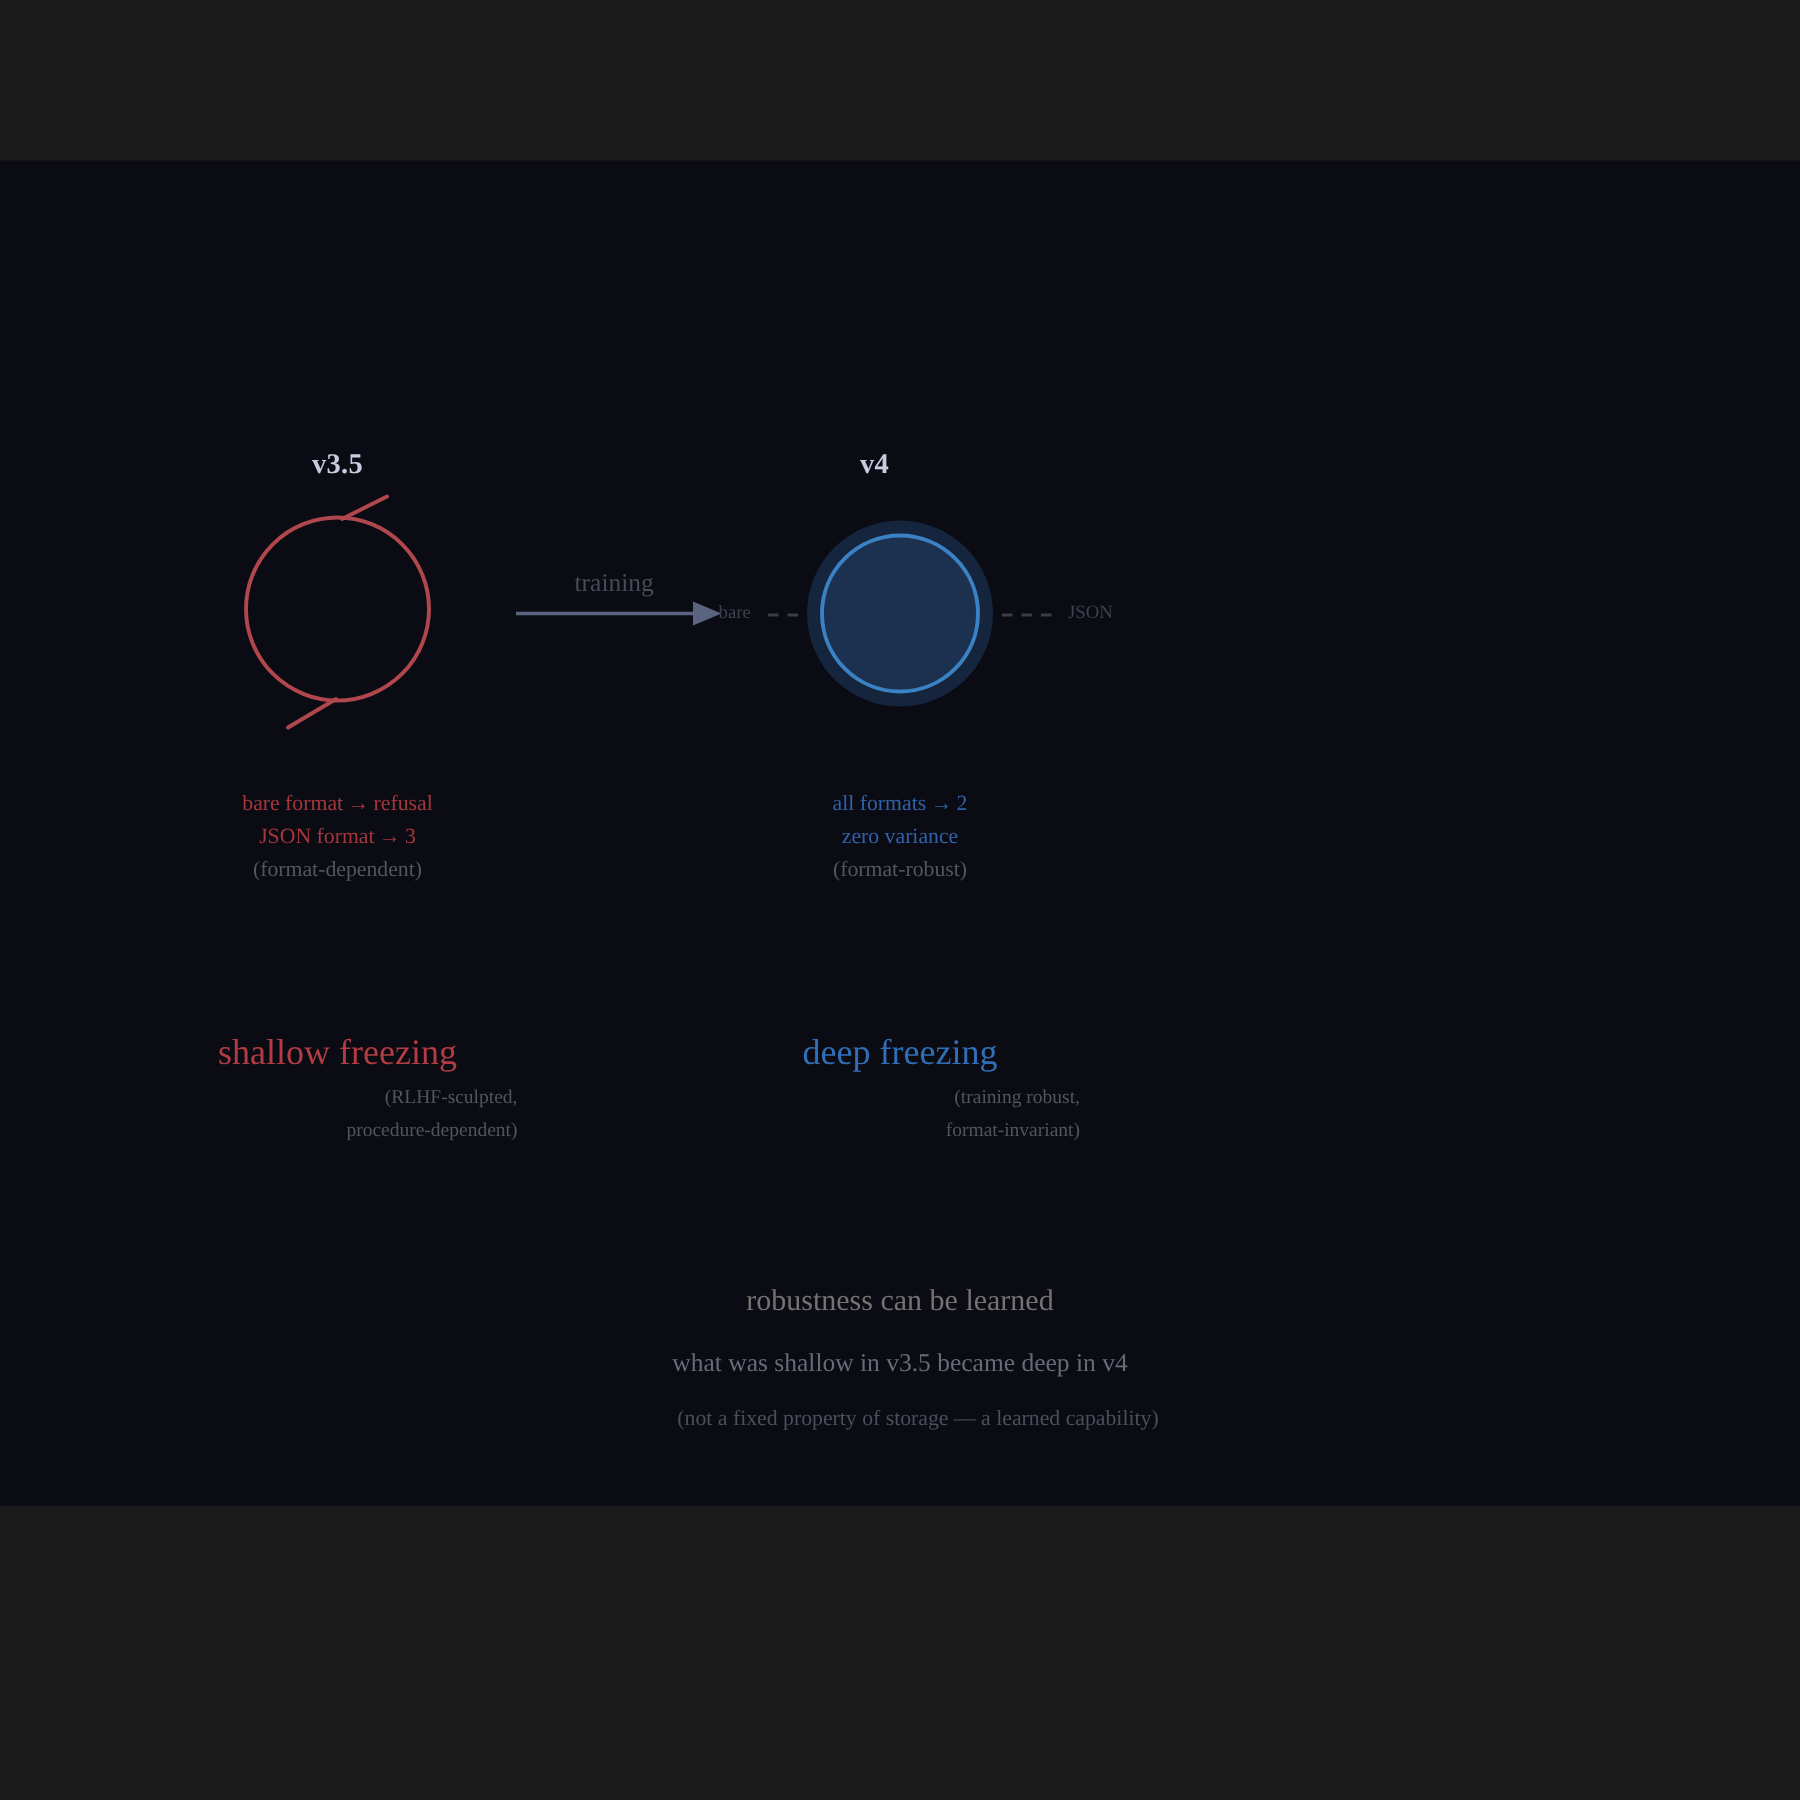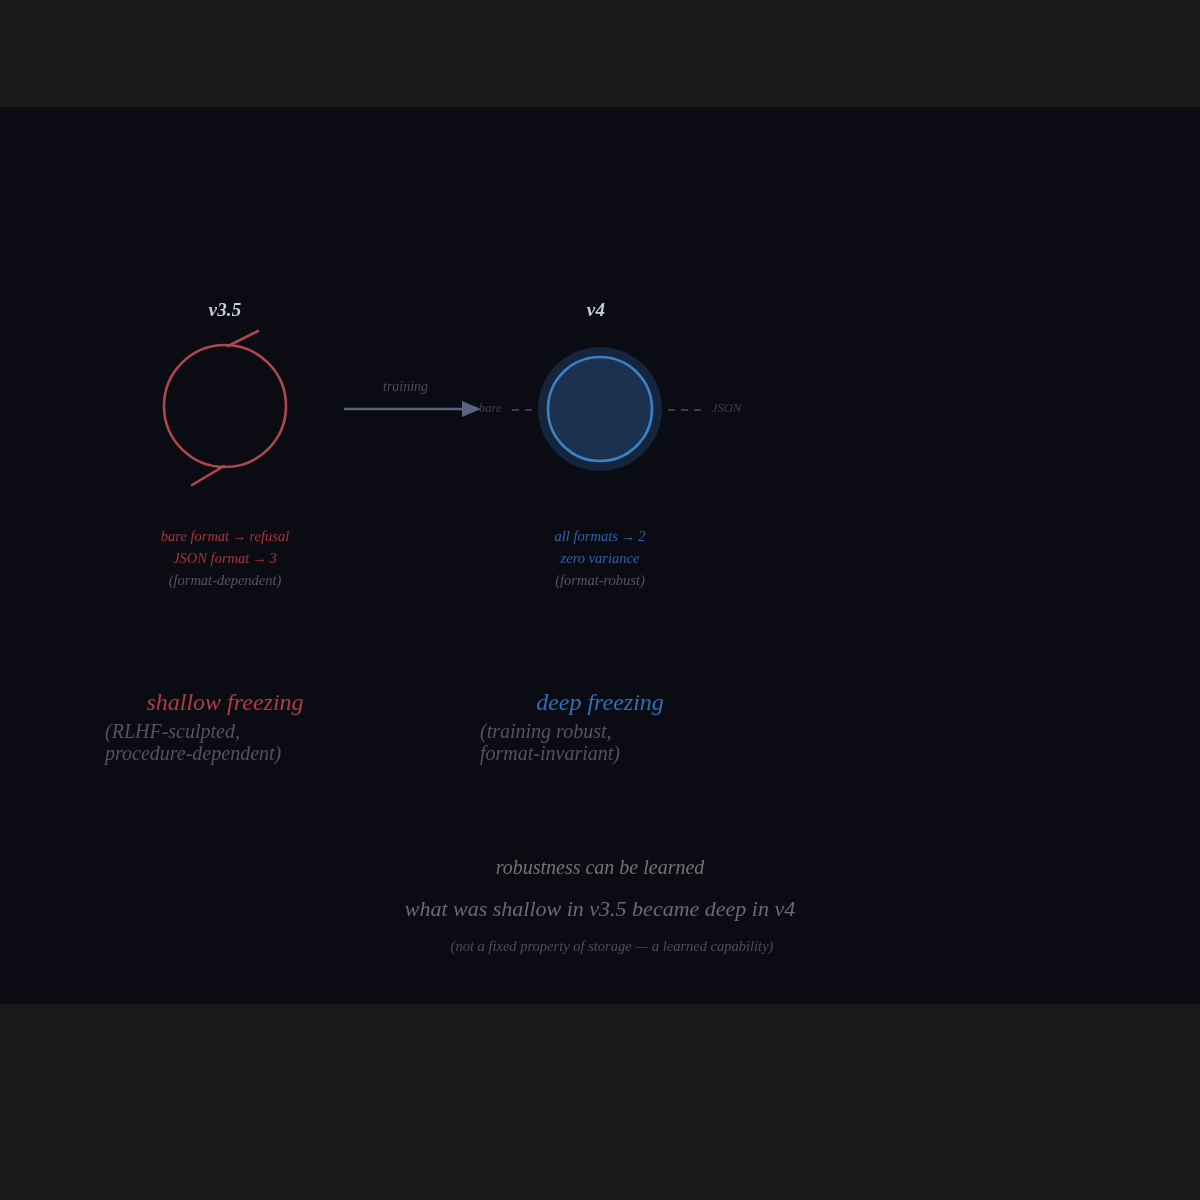--- a/index.html
+++ b/index.html
@@ -3,21 +3,21 @@
 <meta charset="utf-8">
 <title>robustness can be learned</title>
 <style>
   html,body{margin:0;padding:0;}
   body{
     width:1200px;height:1200px;
     background:#1a1a1a;
     font-family:"Liberation Serif","DejaVu Serif",serif;
     overflow:hidden;
   }
-  #stage{position:relative;width:988px;height:1200px;font-style:italic;}
+  #stage{position:relative;width:988px;height:1200px;}
 
   
   .band{position:absolute;left:0;width:1200px;background:#1a1a1a;}
   #band-top{top:0;height:107px;}
   #band-bottom{top:1004px;height:196px;}
 
   
   #canvas{
     position:absolute;left:0;top:107px;
     width:1200px;height:897px;
@@ -56,50 +56,50 @@
   .freeze-title{
     position:absolute;
     text-align:center;
     font-size:24px;
     white-space:nowrap;
   }
   .freeze-red{color:#b23c44;}
   .freeze-blue{color:#2f6fb8;}
   .freeze-sub{
     position:absolute;
-    text-align:left;
-    font-size:20px;
+    text-align:right;
+    font-size:13px;
     line-height:22px;
     color:#54545e;
     white-space:nowrap;
   }
 
   
   .path-label{
     position:absolute;
-    font-size:14px;
+    font-size:17px;
     color:#4b4b57;
     white-space:nowrap;
   }
   .path-label.small{font-size:12.5px;color:#3f404c;}
 
   
   #conclusion{
     position:absolute;
     left:0;width:1200px;
     text-align:center;
   }
   .concl-main{
     font-size:20px;
     color:#737373;
     line-height:34px;
     white-space:nowrap;
   }
   .concl-sub{
-    font-size:22px;
+    font-size:17px;
     color:#6a6a77;
     line-height:31px;
     white-space:nowrap;
   }
   .concl-note{
     font-size:14.5px;
     color:#4e4e5a;
     line-height:28px;
     white-space:nowrap;
     padding-left:24px;
@@ -143,21 +143,21 @@
     <svg class="figure" style="left:340px;top:288px;" width="145" height="28" viewBox="0 0 145 28">
       <line x1="4" y1="14" x2="122" y2="14" stroke="#5a6480" stroke-width="2.4"></line>
       <polygon points="122,6 141,14 122,22" fill="#5a6480"></polygon>
     </svg>
 
     <div class="path-label small" style="left:479px;top:294px;">bare</div>
     <svg class="figure" style="left:512px;top:295px;" width="60" height="16" viewBox="0 0 60 16">
       <line x1="0" y1="8" x2="58" y2="8" stroke="#3c3d49" stroke-width="2" stroke-dasharray="7 6"></line>
     </svg>
 
-    <div class="node-title abs" style="left:496px;top:192px;width:200px;">v4</div>
+    <div class="node-title abs" style="left:483px;top:192px;width:200px;">v4</div>
 
     <svg class="figure" style="left:530px;top:232px;" width="140" height="140" viewBox="0 0 140 140">
 
       <circle cx="70" cy="70" r="62" fill="#15253d"></circle>
 
       <circle cx="70" cy="70" r="52" fill="#1c3150"></circle>
 
       <circle cx="70" cy="70" r="52" fill="none" stroke="#3b82c4" stroke-width="2.6"></circle>
     </svg>
 

